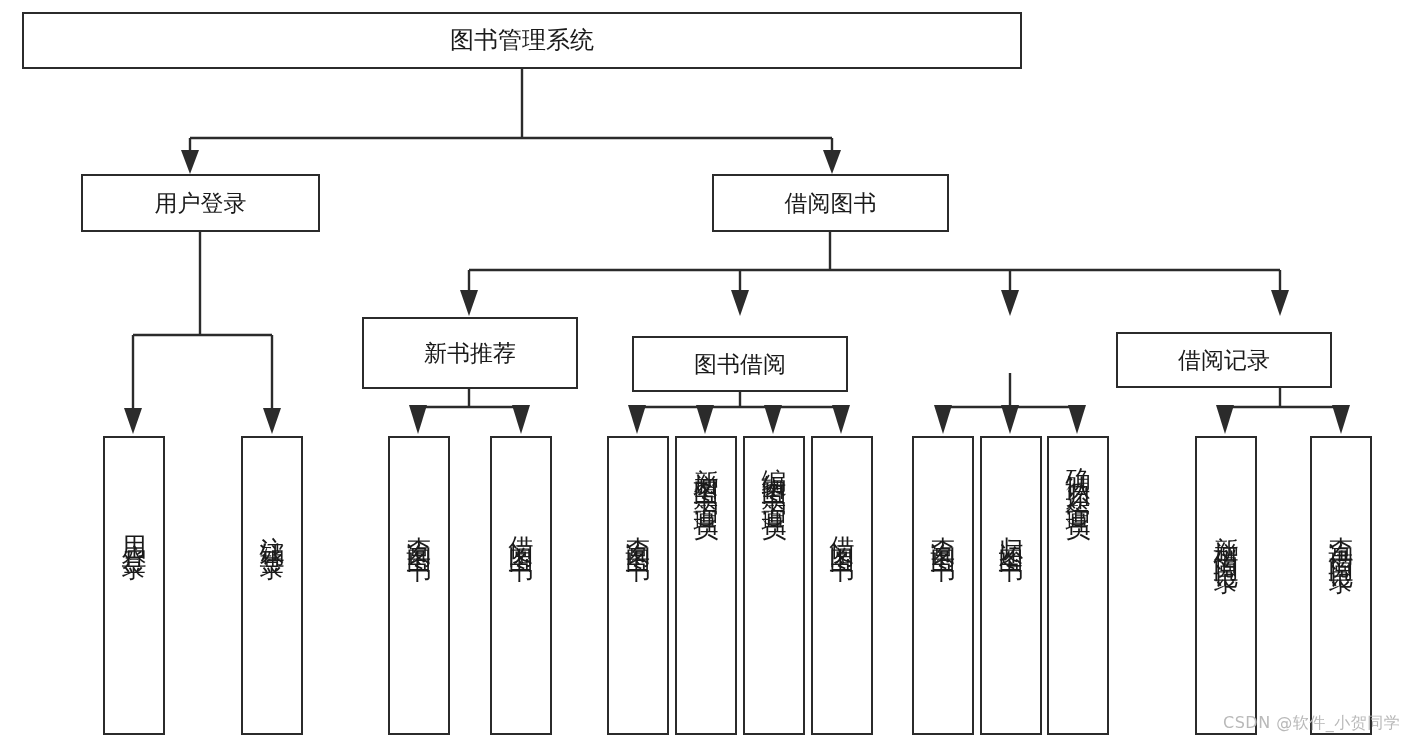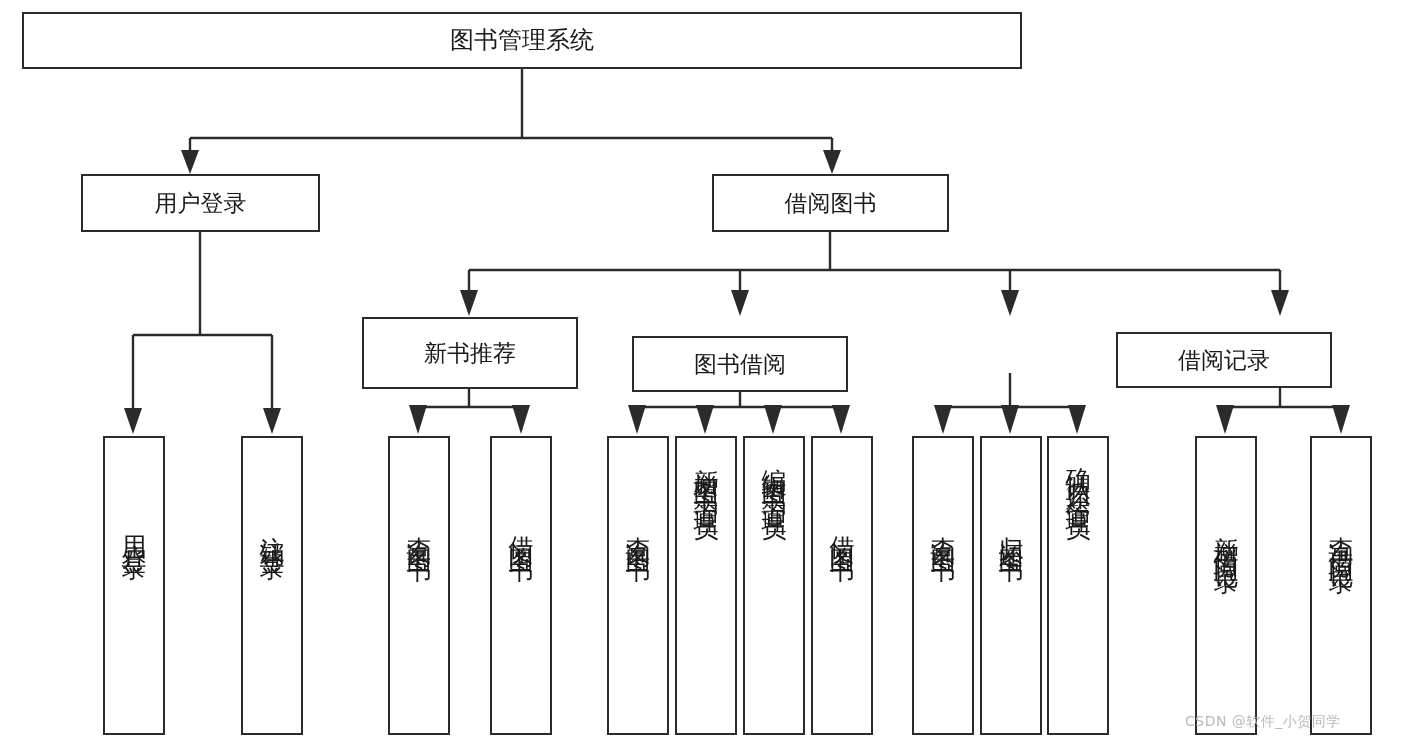--- a/index.html
+++ b/index.html
@@ -57,23 +57,23 @@
     display: block;
   }
   .node-v.mid .label {
     margin-top: 78px;
   }
   .node-v.tall .label {
     margin-top: 10px;
   }
   .watermark {
     position: absolute;
-    left: 1185px;
+    left: 1223px;
     top: 713px;
-    font-size: 14px;
+    font-size: 16px;
     color: #b9b9b9;
     white-space: nowrap;
     letter-spacing: 0.5px;
   }
   svg.links {
     position: absolute;
     left: 0;
     top: 0;
     width: 1405px;
     height: 747px;

